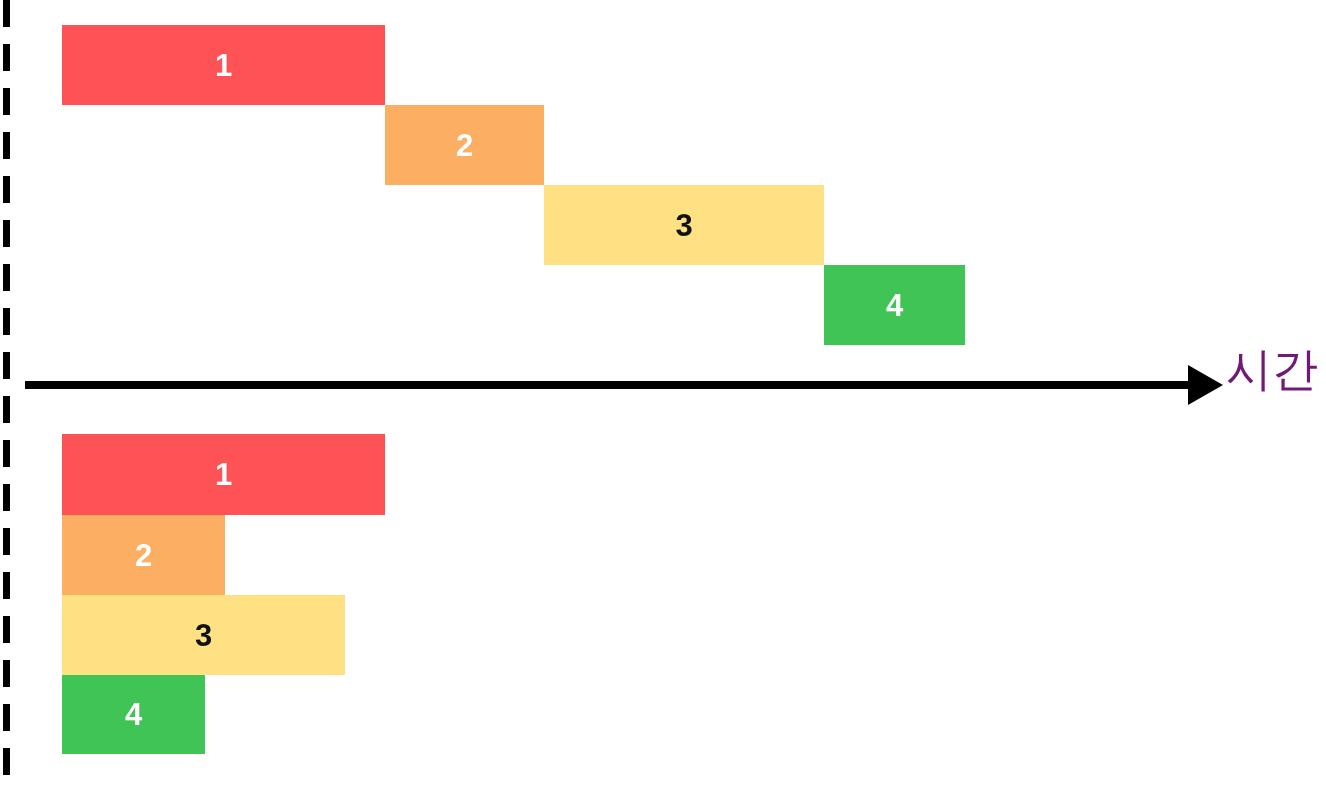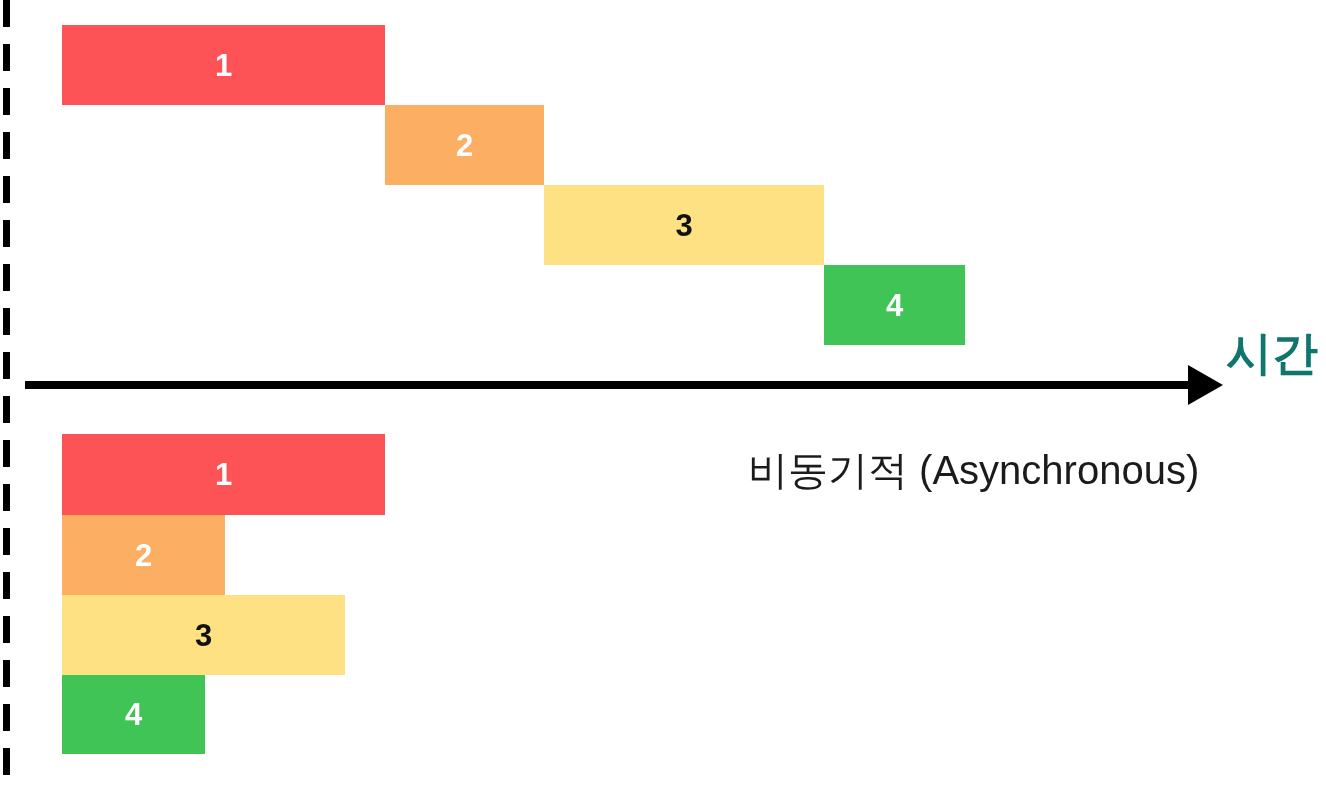--- a/index.html
+++ b/index.html
@@ -50,24 +50,24 @@
     top: 365px;
     width: 0;
     height: 0;
     border-top: 20px solid transparent;
     border-bottom: 20px solid transparent;
     border-left: 35px solid #000000;
   }
   .time-arrow-label {
     position: absolute;
     left: 1226px;
-    top: 330px;
+    top: 346px;
     font-size: 46px;
-    font-weight: bold;
-    color: #0f766e;
+    font-weight: normal;
+    color: #701a75;
     white-space: nowrap;
     line-height: 1;
   }
 
   
   .section-caption {
     position: absolute;
     font-size: 40px;
     color: #1b1b1b;
     white-space: nowrap;
@@ -98,21 +98,20 @@
 
   <div class="dashed-axis"></div>
 
   <div id="sync-group"></div>
 
   <div class="time-arrow-line"></div>
   <div class="time-arrow-head"></div>
   <div class="time-arrow-label">시간</div>
 
   <div id="async-group"></div>
-  <div class="section-caption" id="caption-async">비동기적 (Asynchronous)</div>
 
 <div class="task-bar" style="left: 62px; top: 25px; width: 323px; height: 80px; background: rgb(253, 83, 86);">
       <span class="bar-label" style="color: rgb(255, 255, 255);">1</span>
     </div>
     <div class="task-bar" style="left: 385px; top: 105px; width: 159px; height: 80px; background: rgb(252, 175, 99);">
       <span class="bar-label" style="color: rgb(255, 255, 255);">2</span>
     </div>
     <div class="task-bar" style="left: 544px; top: 185px; width: 280px; height: 80px; background: rgb(253, 225, 130);">
       <span class="bar-label" style="color: rgb(17, 17, 17);">3</span>
     </div>

